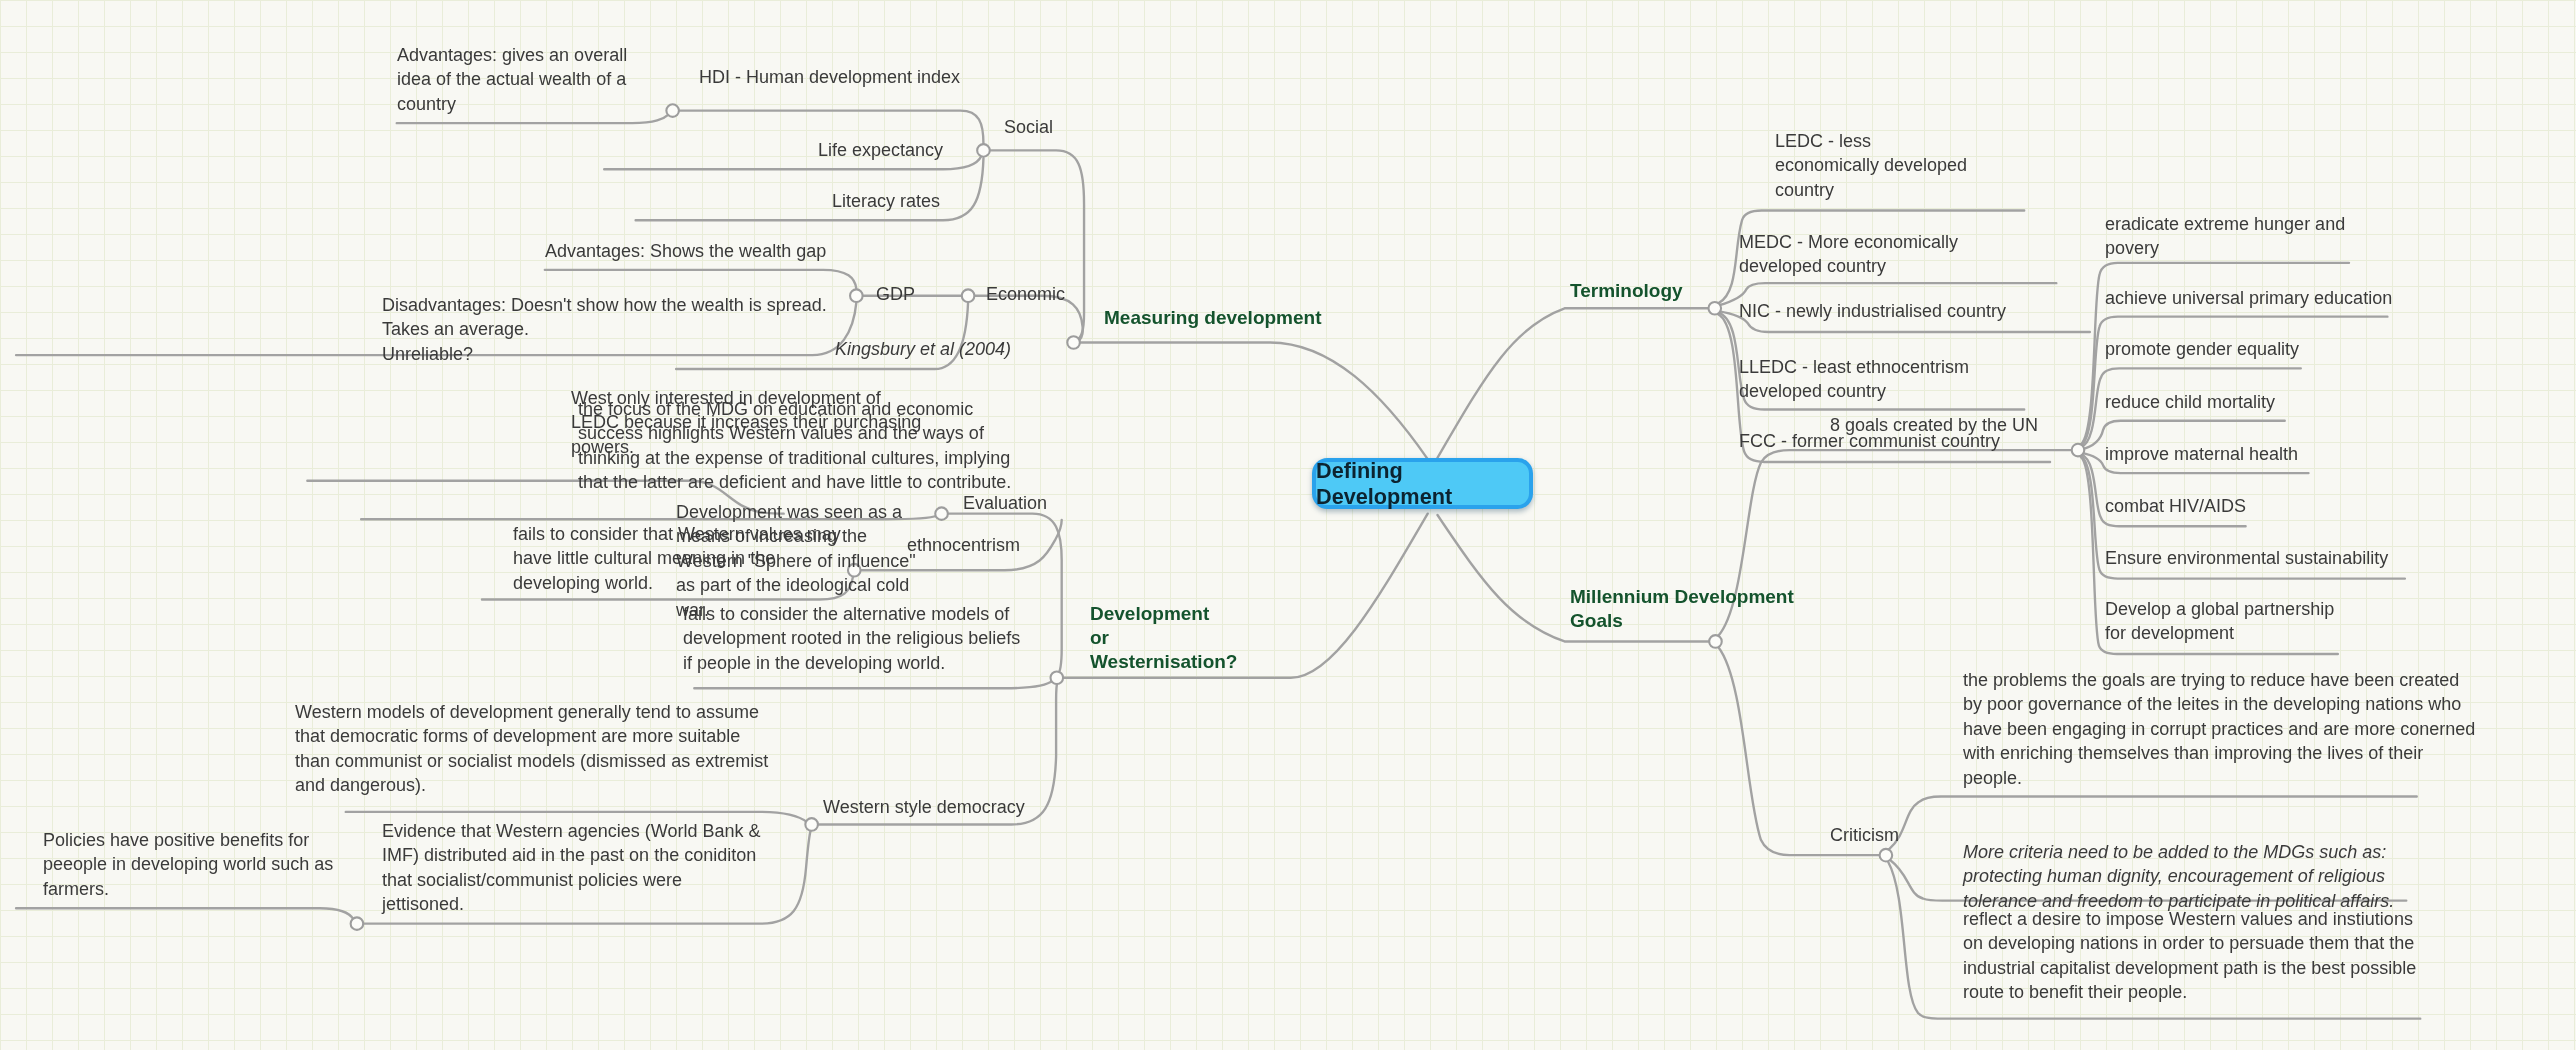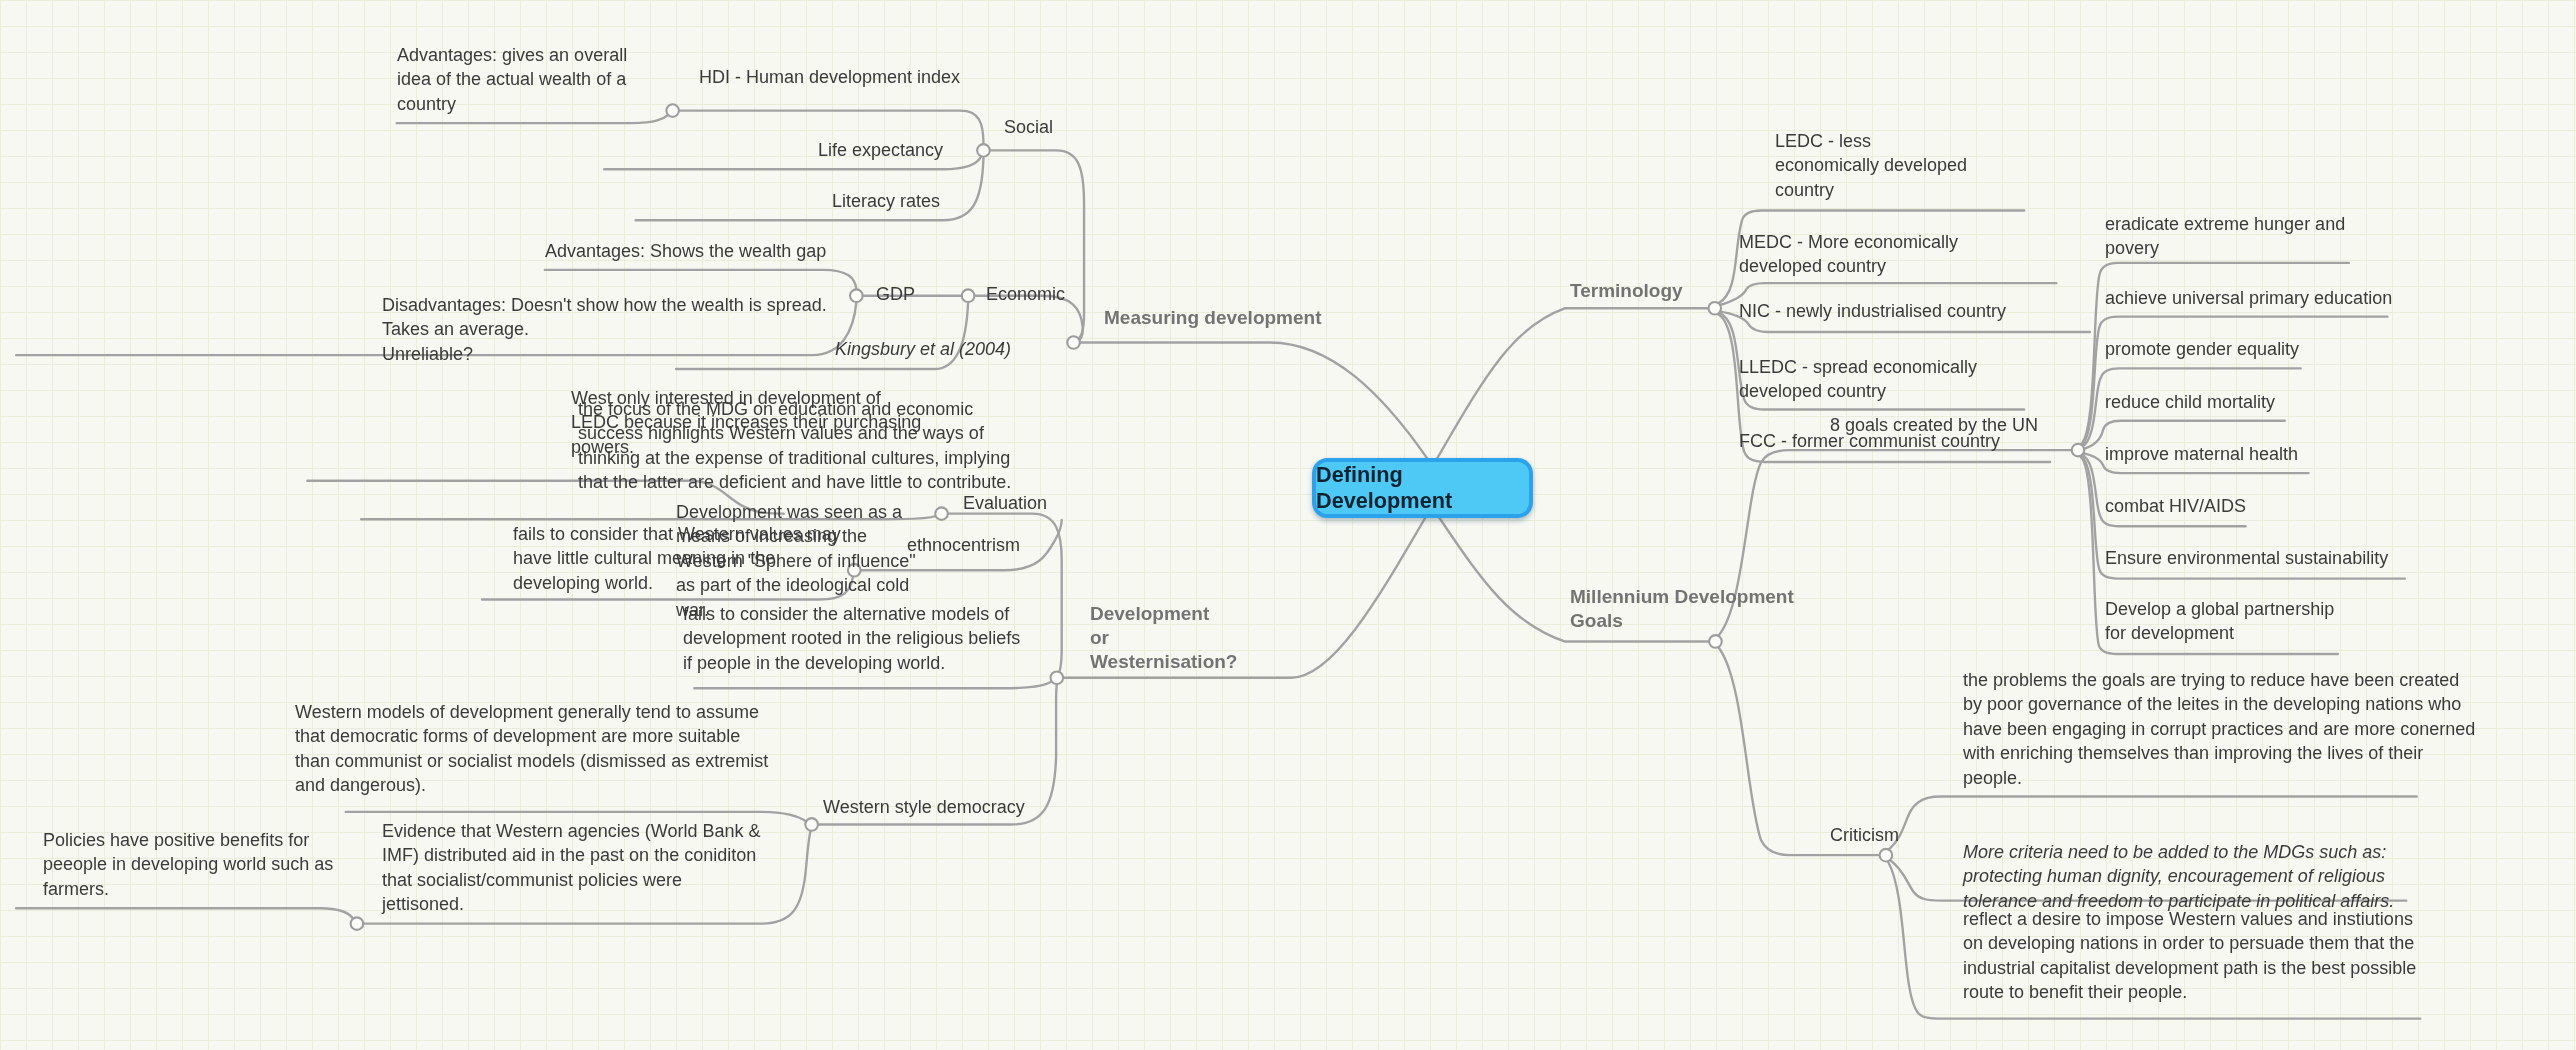--- a/index.html
+++ b/index.html
@@ -14,25 +14,25 @@
   }
   #edge-layer{position:absolute;left:0;top:0;z-index:1;}
   .edge{fill:none;stroke:#a2a2a2;stroke-width:3.4px;stroke-linecap:round;}
   .dot{fill:#fcfcf9;stroke:#9d9d9d;stroke-width:3px;}
   .node{
     position:absolute;z-index:2;
     white-space:pre-line;
     font-size:18px;line-height:24.4px;color:#3a3a3a;
   }
   .topic{
-    font-weight:bold;color:#737373;font-size:19px;line-height:24px;
+    font-weight:bold;color:#14532d;font-size:19px;line-height:24px;
   }
   #root-node{
     position:absolute;z-index:3;
-    left:1312px;top:458px;width:221px;height:60px;
+    left:1312px;top:458px;width:221px;height:51px;
     box-sizing:border-box;
     background:#4ec9f6;
     border:4.2px solid #2aa2ec;
     border-radius:15.4px;
     display:flex;align-items:center;justify-content:center;
     font-size:21.7px;font-weight:bold;color:#0c2330;
     box-shadow:0 2.1px 4.9px rgba(40,80,110,0.35);
   }
 </style>
 </head>
@@ -119,21 +119,21 @@
     <div class="node" style="left: 986px; top: 282px;">Economic</div>
     <div class="node" style="left: 835px; top: 337px; font-style: italic;">Kingsbury et al (2004)</div>
     <div class="node topic" style="left: 1104px; top: 306px;">Measuring development</div>
     <div class="node topic" style="left: 1570px; top: 279px;">Terminology</div>
     <div class="node" style="left: 1775px; top: 129px;">LEDC - less
 economically developed
 country</div>
     <div class="node" style="left: 1739px; top: 230px;">MEDC - More economically
 developed country</div>
     <div class="node" style="left: 1739px; top: 299px;">NIC - newly industrialised country</div>
-    <div class="node" style="left: 1739px; top: 355px;">LLEDC - spread economically
+    <div class="node" style="left: 1739px; top: 355px;">LLEDC - least ethnocentrism
 developed country</div>
     <div class="node" style="left: 1739px; top: 429px; text-align: center;">FCC - former communist country</div>
     <div class="node" style="left: 1830px; top: 413px;">8 goals created by the UN</div>
     <div class="node" style="left: 2105px; top: 212px;">eradicate extreme hunger and
 povery</div>
     <div class="node" style="left: 2105px; top: 286px;">achieve universal primary education</div>
     <div class="node" style="left: 2105px; top: 337px;">promote gender equality</div>
     <div class="node" style="left: 2105px; top: 390px;">reduce child mortality</div>
     <div class="node" style="left: 2105px; top: 442px;">improve maternal health</div>
     <div class="node" style="left: 2105px; top: 494px;">combat HIV/AIDS</div>

